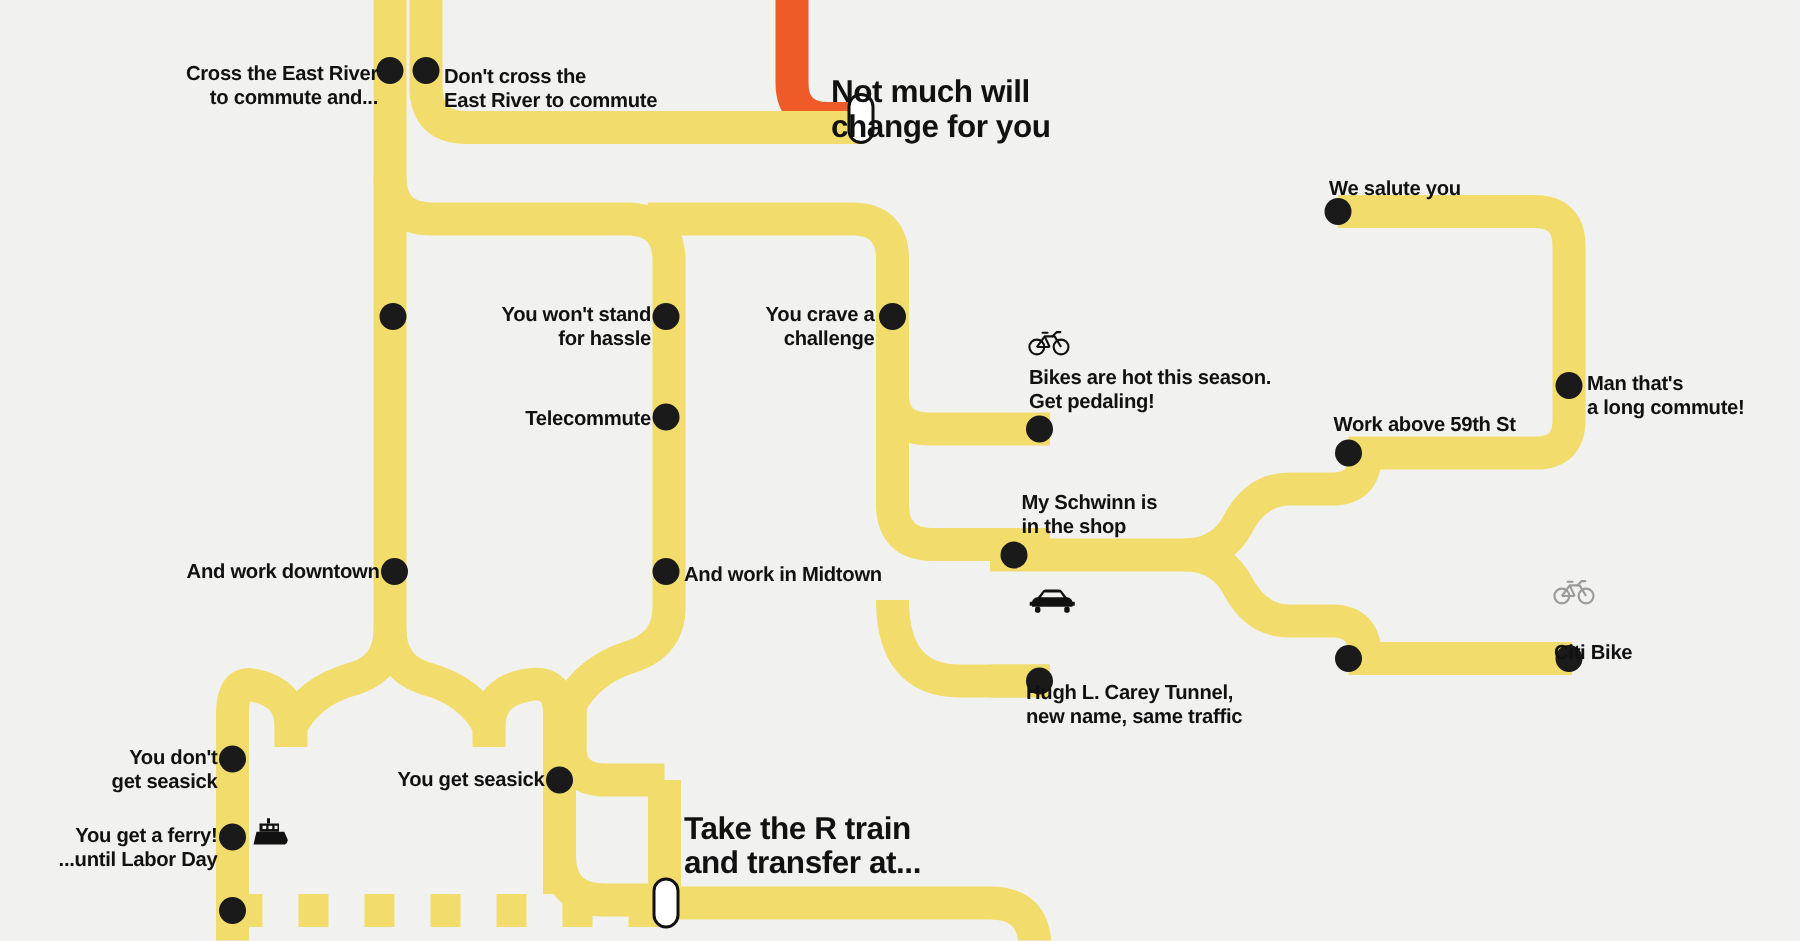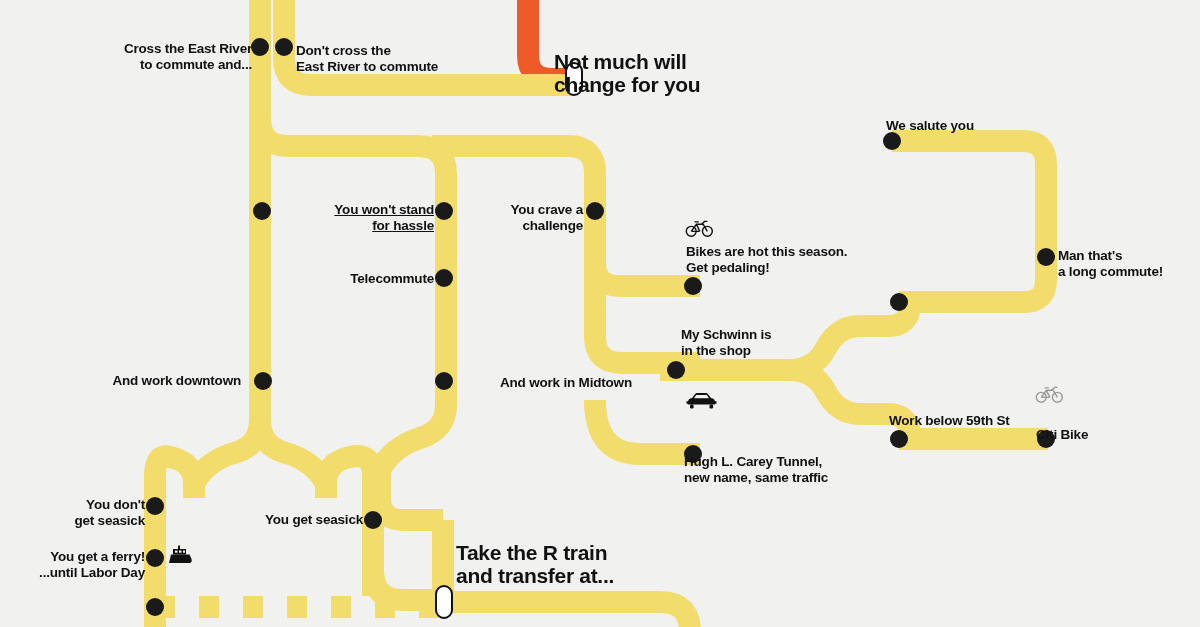--- a/index.html
+++ b/index.html
@@ -178,48 +178,48 @@
     </g>
   </svg>
 
   <div class="label right-align" style="left:6px;  top:41px;  width:246px;">Cross the East River
 to commute and...</div>
 
   <div class="label left-align" style="left:296px; top:43px;  width:240px;">Don't cross the
 East River to commute</div>
 
 
-  <div class="label right-align" style="left:205px; top:202px; width:229px;text-decoration:underline;">You won't stand
+  <div class="label right-align" style="left:205px; top:202px; width:229px;">You won't stand
 for hassle</div>
 
   <div class="label right-align" style="left:210px; top:271px; width:224px;">Telecommute</div>
 
   <div class="label right-align" style="left:363px; top:202px; width:220px;">You crave a
 challenge</div>
 
   <div class="label left-align" style="left:886px; top:118px; width:230px;">We salute you</div>
 
   <div class="label left-align" style="left:1058px;top:248px; width:150px;">Man that's
 a long commute!</div>
 
   <div class="label left-align" style="left:686px; top:244px; width:300px;">Bikes are hot this season.
 Get pedaling!</div>
 
+  <div class="label left-align" style="left:889px; top:275px; width:220px;">Work above 59th St</div>
 
   <div class="label left-align" style="left:681px; top:327px; width:220px;">My Schwinn is
 in the shop</div>
 
-  <div class="label right-align" style="left:6px;  top:373px; width:235px;">And work downtown</div>
-
-  <div class="label left-align" style="left:456px; top:375px; width:230px;margin-left:44px;">And work in Midtown</div>
+  <div class="label right-align" style="left:18px;  top:373px; width:235px;">And work downtown</div>
+
+  <div class="label left-align" style="left:456px; top:375px; width:230px;">And work in Midtown</div>
 
   <div class="label left-align" style="left:684px; top:414px; width:250px;margin-top:40px;">Hugh L. Carey Tunnel,
 new name, same traffic</div>
 
-  <div class="label left-align" style="left:889px; top:413px; width:220px;">Work below 59th St</div>
 
   <div class="label left-align" style="left:1036px;top:427px; width:130px;">Citi Bike</div>
 
   <div class="label right-align" style="left:0px;   top:497px; width:145px;text-align:right;">You don't
 get seasick</div>
 
   <div class="label right-align" style="left:0px;   top:549px; width:145px;">You get a ferry!
 ...until Labor Day</div>
 
   <div class="label right-align" style="left:0px;   top:630px; width:145px;">Then...</div>

